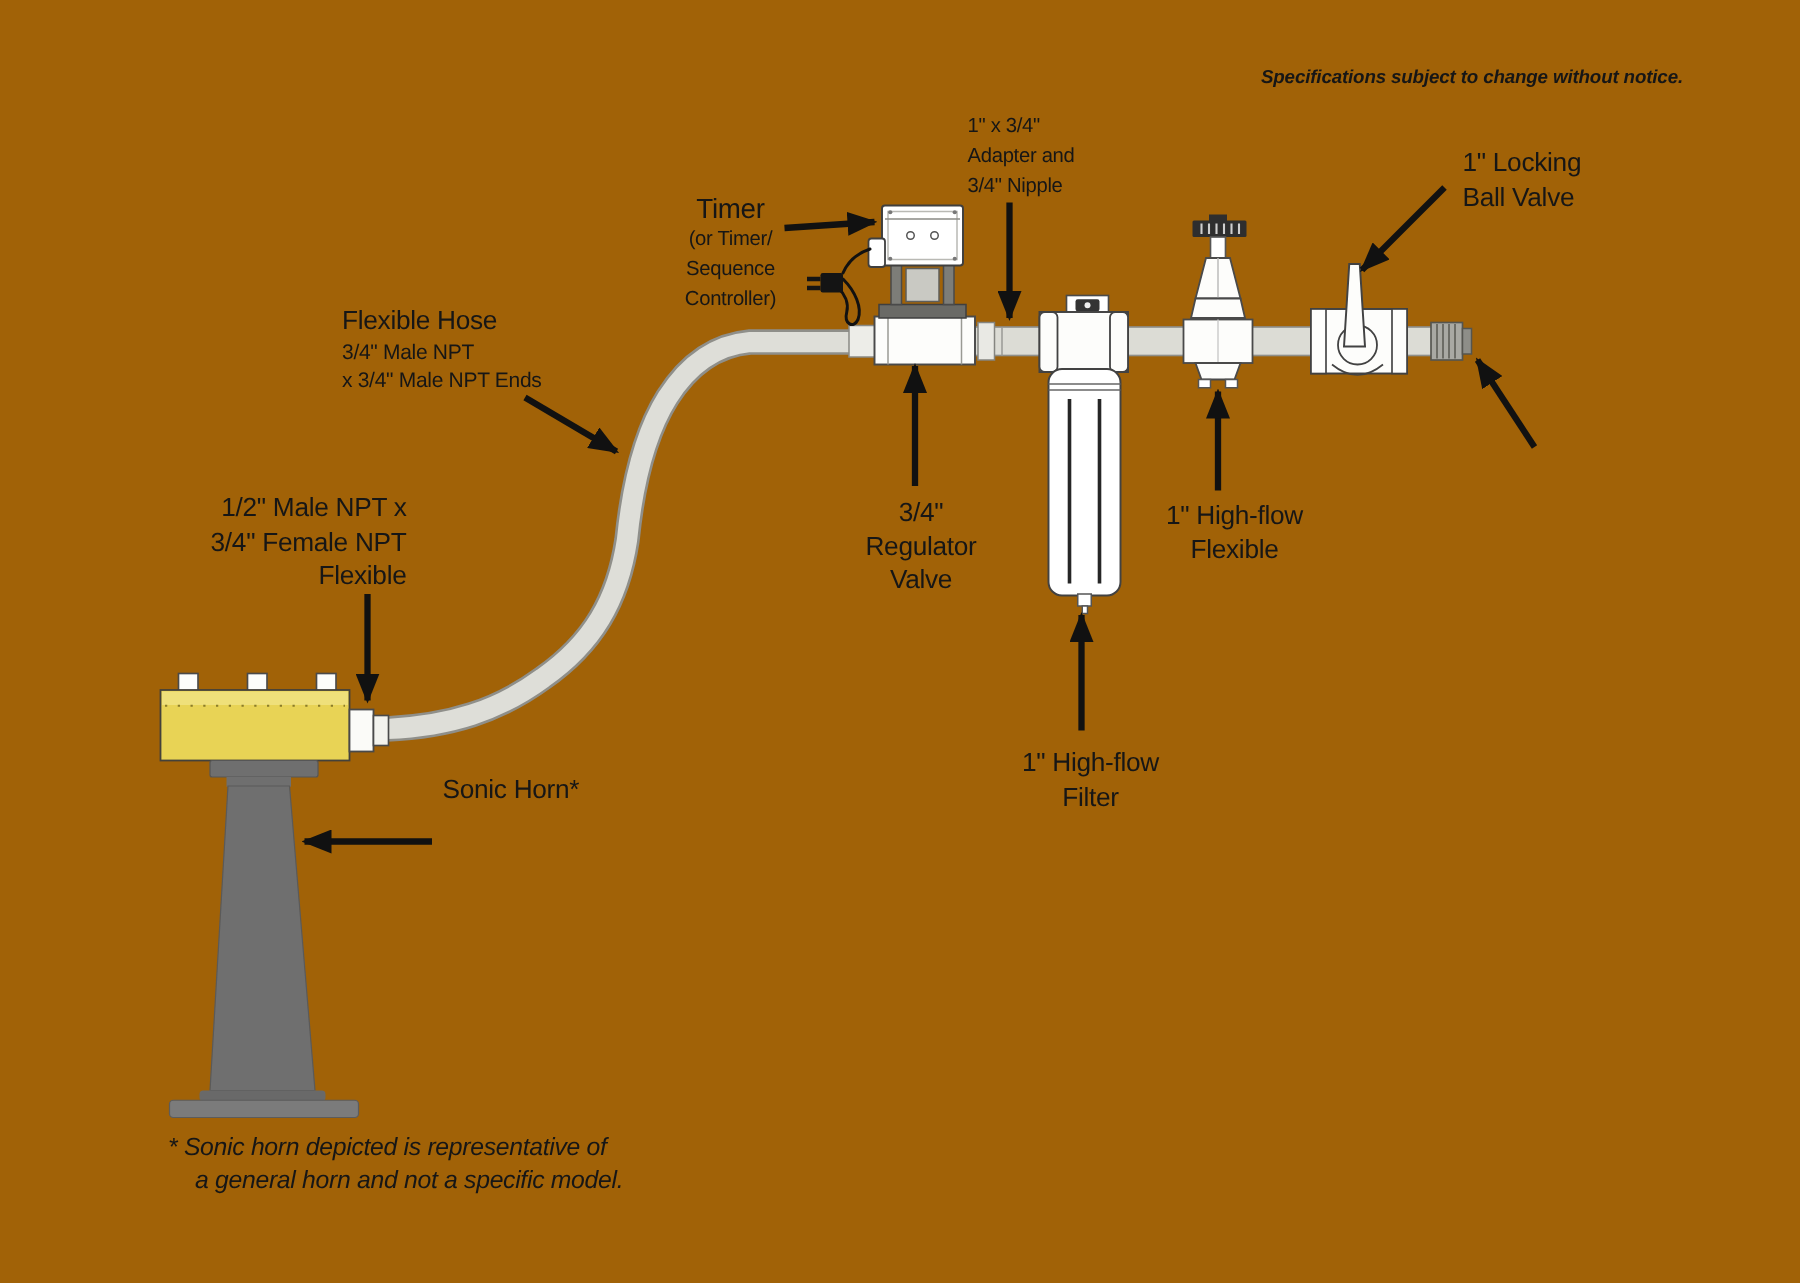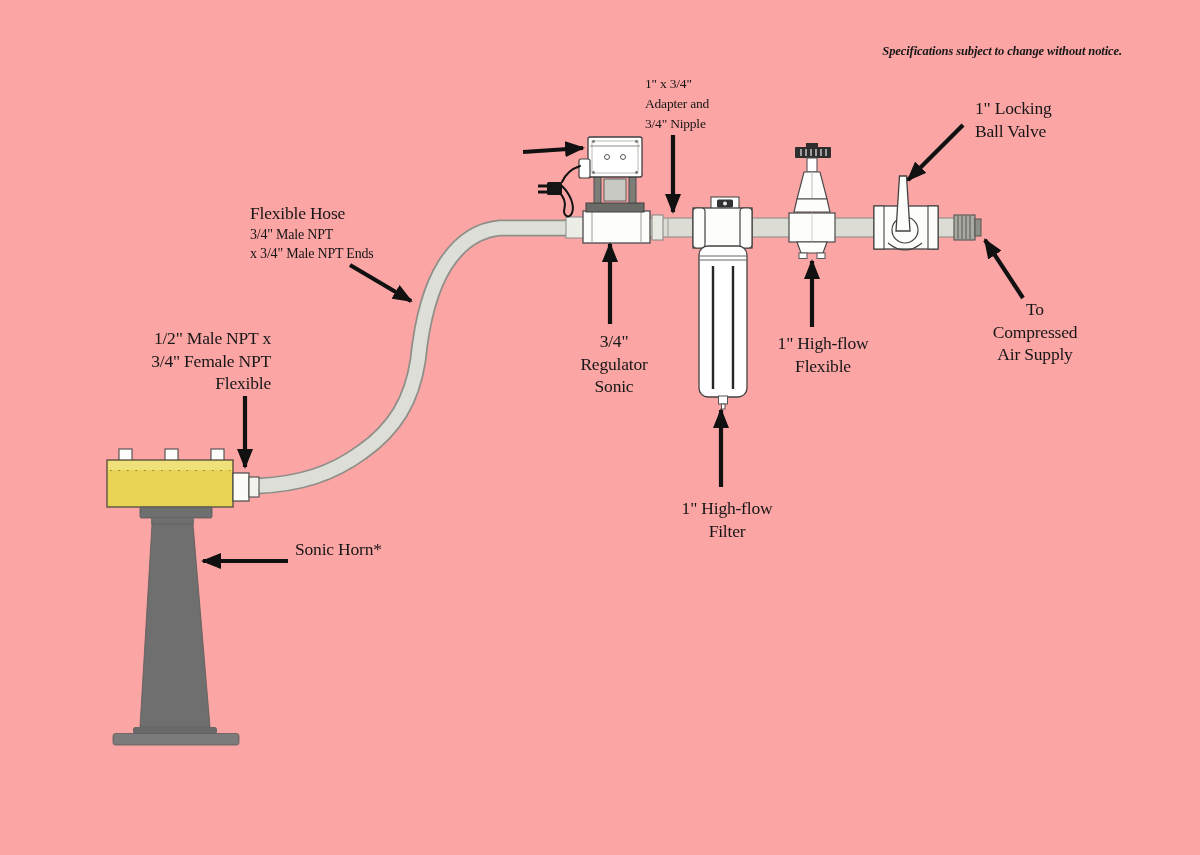--- a/index.html
+++ b/index.html
@@ -1,18 +1,18 @@
 <!DOCTYPE html>
 <html><head>
 <meta charset="utf-8">
 <style>
   html,body{margin:0;padding:0;background:#fff;}
   .canvas{
-    position:relative;width:1200px;height:855px;background:#fca5a5;overflow:hidden;
-    font-family:Liberation Serif, serif;color:#111;
+    position:relative;width:1200px;height:855px;background:#a16207;overflow:hidden;
+    font-family:Liberation Sans, sans-serif;color:#111;
   }
   .diagram-svg{position:absolute;left:0;top:0;}
   .label{position:absolute;z-index:5;color:#161616;letter-spacing:-0.2px;white-space:nowrap;}
   .label span{display:block;}
   .lg{font-size:17.5px;line-height:22.5px;}
   .md{font-size:14px;line-height:19.5px;}
   .sm{font-size:13.5px;line-height:20px;}
   .title-lg{font-size:18.5px;line-height:21px;}
   .center{text-align:center;}
   .right{text-align:right;}
@@ -150,62 +150,67 @@
       <line x1="610" y1="324" x2="610" y2="244" marker-end="url(#ah)"></line>
       <line x1="721" y1="487" x2="721" y2="410" marker-end="url(#ah)"></line>
       <line x1="812" y1="327" x2="812" y2="261" marker-end="url(#ah)"></line>
       <line x1="1023" y1="298" x2="985" y2="240" marker-end="url(#ah)"></line>
       <line x1="288" y1="561" x2="203" y2="561" marker-end="url(#ah)"></line>
     </g>
   </svg>
 
   <div class="label notice" style="right:78px;top:44px;">Specifications subject to change without notice.</div>
 
+  <div class="label center" style="left:427px;top:128px;width:120px;">
+    <span class="title-lg">Timer</span>
+    <span class="sm">(or Timer/</span>
+    <span class="sm">Sequence</span>
+    <span class="sm">Controller)</span>
+  </div>
 
   <div class="label" style="left:645px;top:74px;">
     <span class="sm">1" x 3/4"</span>
     <span class="sm">Adapter and</span>
     <span class="sm">3/4" Nipple</span>
   </div>
 
   <div class="label" style="left:975px;top:97px;">
     <span class="lg">1" Locking</span>
     <span class="lg">Ball Valve</span>
   </div>
 
-  <div class="label" style="left:250px;top:202px;">
+  <div class="label" style="left:228px;top:202px;">
     <span class="lg">Flexible Hose</span>
     <span class="md">3/4" Male NPT</span>
     <span class="md">x 3/4" Male NPT Ends</span>
   </div>
 
   <div class="label right" style="right:929px;top:327px;">
     <span class="lg">1/2" Male NPT x</span>
     <span class="lg">3/4" Female NPT</span>
     <span class="lg">Flexible</span>
   </div>
 
   <div class="label center" style="left:564px;top:330px;width:100px;">
     <span class="lg">3/4"</span>
     <span class="lg">Regulator</span>
-    <span class="lg">Sonic</span>
+    <span class="lg">Valve</span>
   </div>
 
   <div class="label center" style="left:657px;top:497px;width:140px;">
     <span class="lg">1" High-flow</span>
     <span class="lg">Filter</span>
   </div>
 
   <div class="label center" style="left:753px;top:332px;width:140px;">
     <span class="lg">1" High-flow</span>
     <span class="lg">Flexible</span>
   </div>
 
-  <div class="label center" style="left:975px;top:298px;width:120px;">
-    <span class="lg">To</span>
-    <span class="lg">Compressed</span>
-    <span class="lg">Air Supply</span>
-  </div>
-
-  <div class="label lg" style="left:295px;top:538px;">Sonic Horn*</div>
-
+
+  <div class="label lg" style="left:295px;top:515px;">Sonic Horn*</div>
+
+  <div class="label footnote" style="left:112px;top:754px;">
+    <span>* Sonic horn depicted is representative of</span>
+    <span class="indent">a general horn and not a specific model.</span>
+  </div>
 
 </div>
 
 </body></html>

